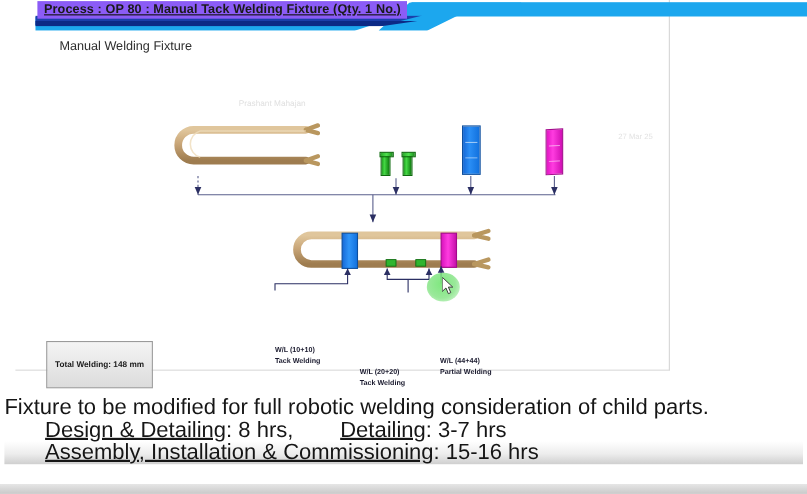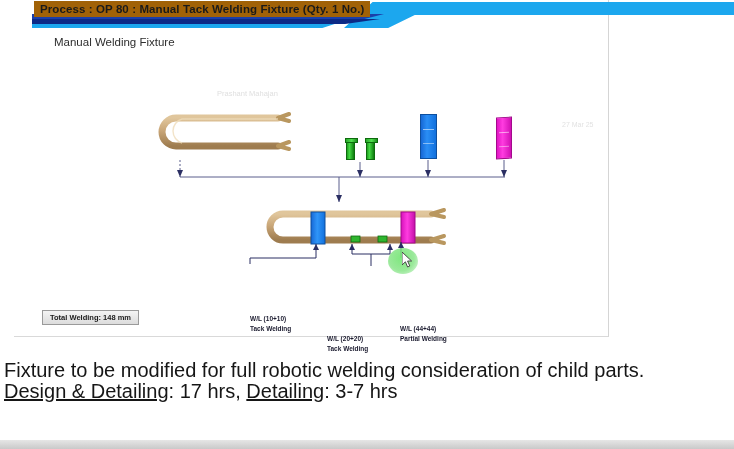--- a/index.html
+++ b/index.html
@@ -84,22 +84,23 @@
   }
 
   #title-plate {
     position: absolute;
     left: 20px;
     top: 1px;
     height: 16px;
     display: flex;
     align-items: center;
     padding: 0 6px;
-    background: #a16207;
+    background: #8b5cf6;
     z-index: 5;
+    text-decoration: underline;
   }
   #title-plate .title-text {
     font-size: 11.5px;
     font-weight: bold;
     color: #1a1a1a;
     white-space: nowrap;
     letter-spacing: .1px;
   }
 
   #subtitle {
@@ -231,41 +232,41 @@
   }
   #callout-1 { left: 222px; top: 262px; }
   #callout-2 { left: 299px; top: 282px; }
   #callout-3 { left: 372px; top: 272px; }
 
   
   #total-badge {
     position: absolute;
     left: 28px;
     top: 310px;
-    padding: 2px 7px;
+    padding: 16px 7px;
     background: linear-gradient(to bottom, #f4f4f4, #dcdcdc);
     border: 1px solid #9a9a9a;
     font-size: 7.5px;
     font-weight: bold;
     color: #1a1a1a;
     white-space: nowrap;
   }
 
   
   #body-text {
     position: absolute;
     left: 4px;
     top: 360px;
     width: 726px;
     font-size: 20px;
     color: #161616;
     line-height: 20.5px;
   }
   #body-text .line { white-space: nowrap; }
-  #body-text .u { text-decoration: underline; text-underline-offset: 1px; }
+  #body-text .u { text-decoration: underline; text-underline-offset: 1px; margin-left: 37px; }
   #body-text .last-line {
     background: linear-gradient(to bottom, #ffffff 0%, #ededed 55%, #cfcfcf 100%);
   }
   #bottom-shade {
     position: absolute;
     left: 0;
     bottom: 0;
     width: 734px;
     height: 9px;
     background: linear-gradient(to bottom, #e6e6e6, #c9c9c9);
@@ -396,17 +397,20 @@
       <div>Partial Welding</div>
     </div>
   </div>
 
   <div id="total-badge">Total Welding: 148 mm</div>
 </div>
 
 <div id="body-text">
   <div class="line">Fixture to be modified for full robotic welding consideration of child parts.</div>
   <div class="line">
-    <span class="u">Design &amp; Detailing</span><span>: 17 hrs, </span><span class="u">Detailing</span><span>: 3-7 hrs</span>
+    <span class="u">Design &amp; Detailing</span><span>: 8 hrs, </span><span class="u">Detailing</span><span>: 3-7 hrs</span>
+  </div>
+  <div class="line last-line">
+    <span class="u">Assembly, Installation &amp; Commissioning</span><span>: 15-16 hrs</span>
   </div>
 </div>
 
 <div id="bottom-shade"></div>
 
 </body></html>

